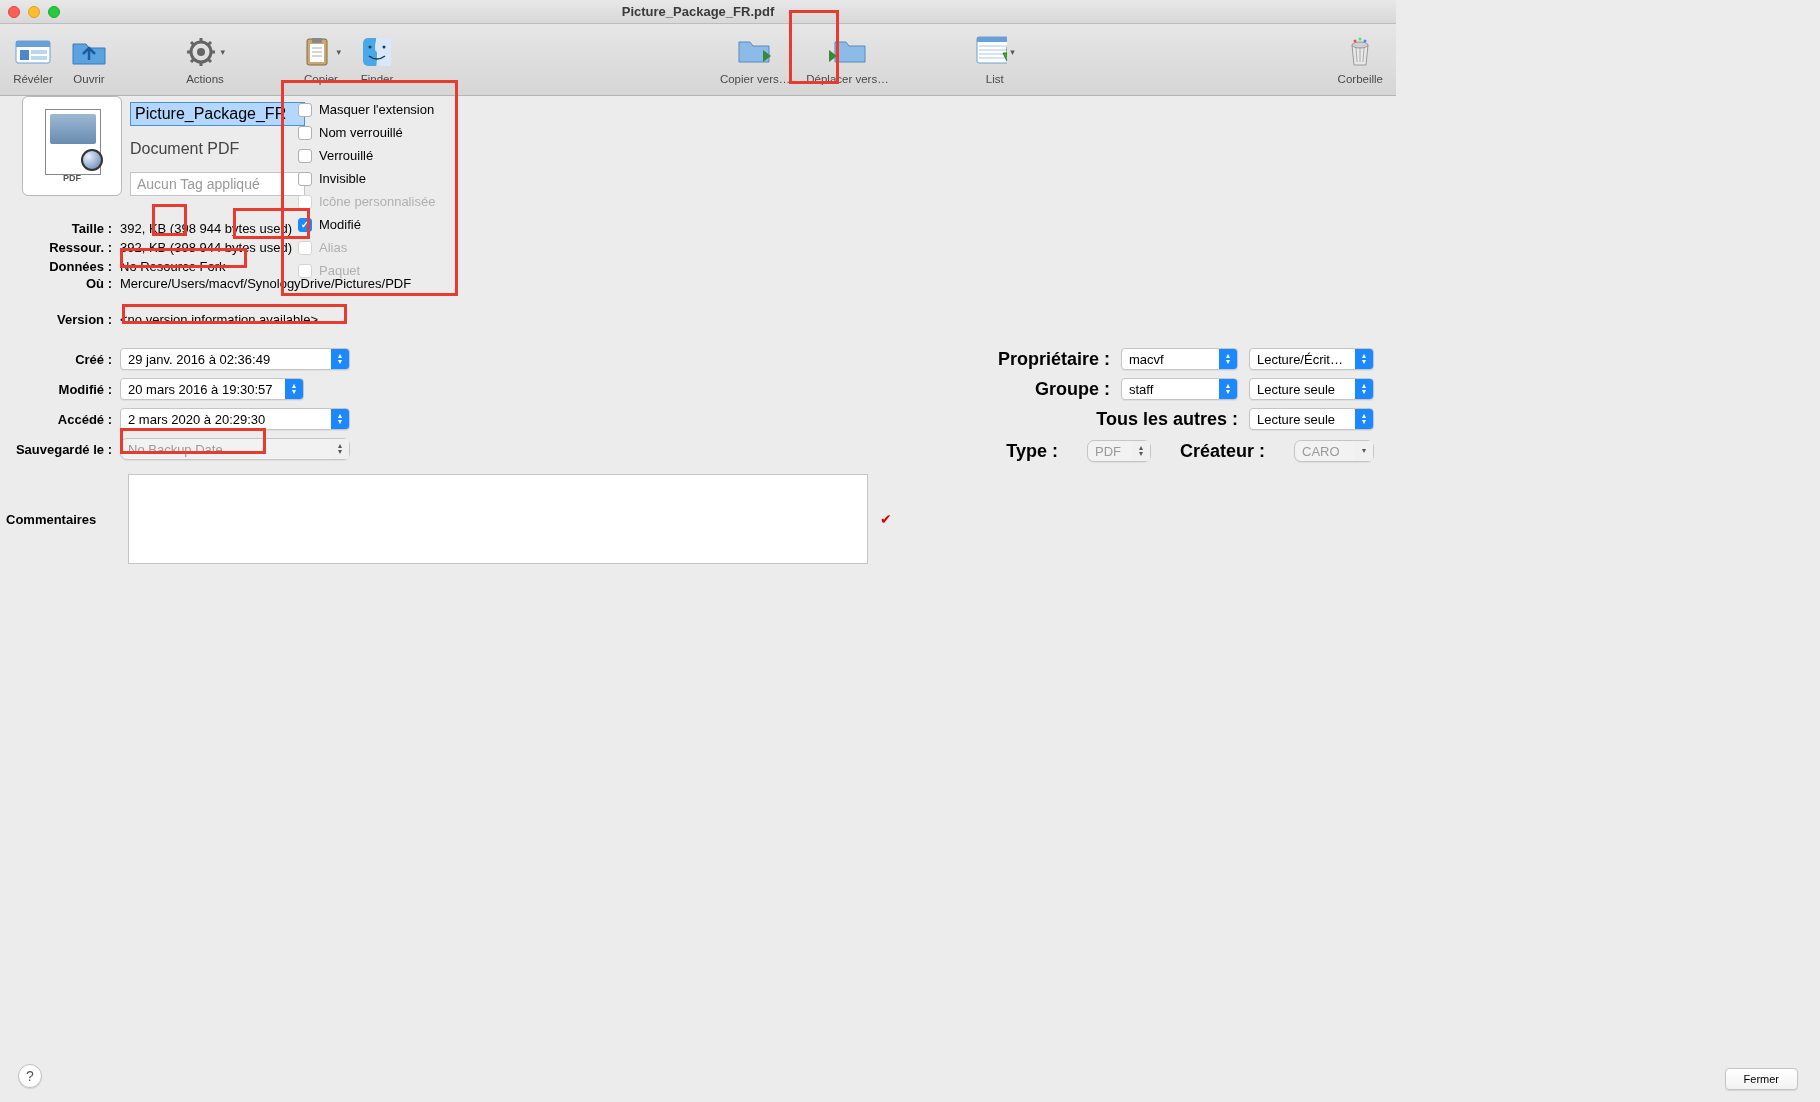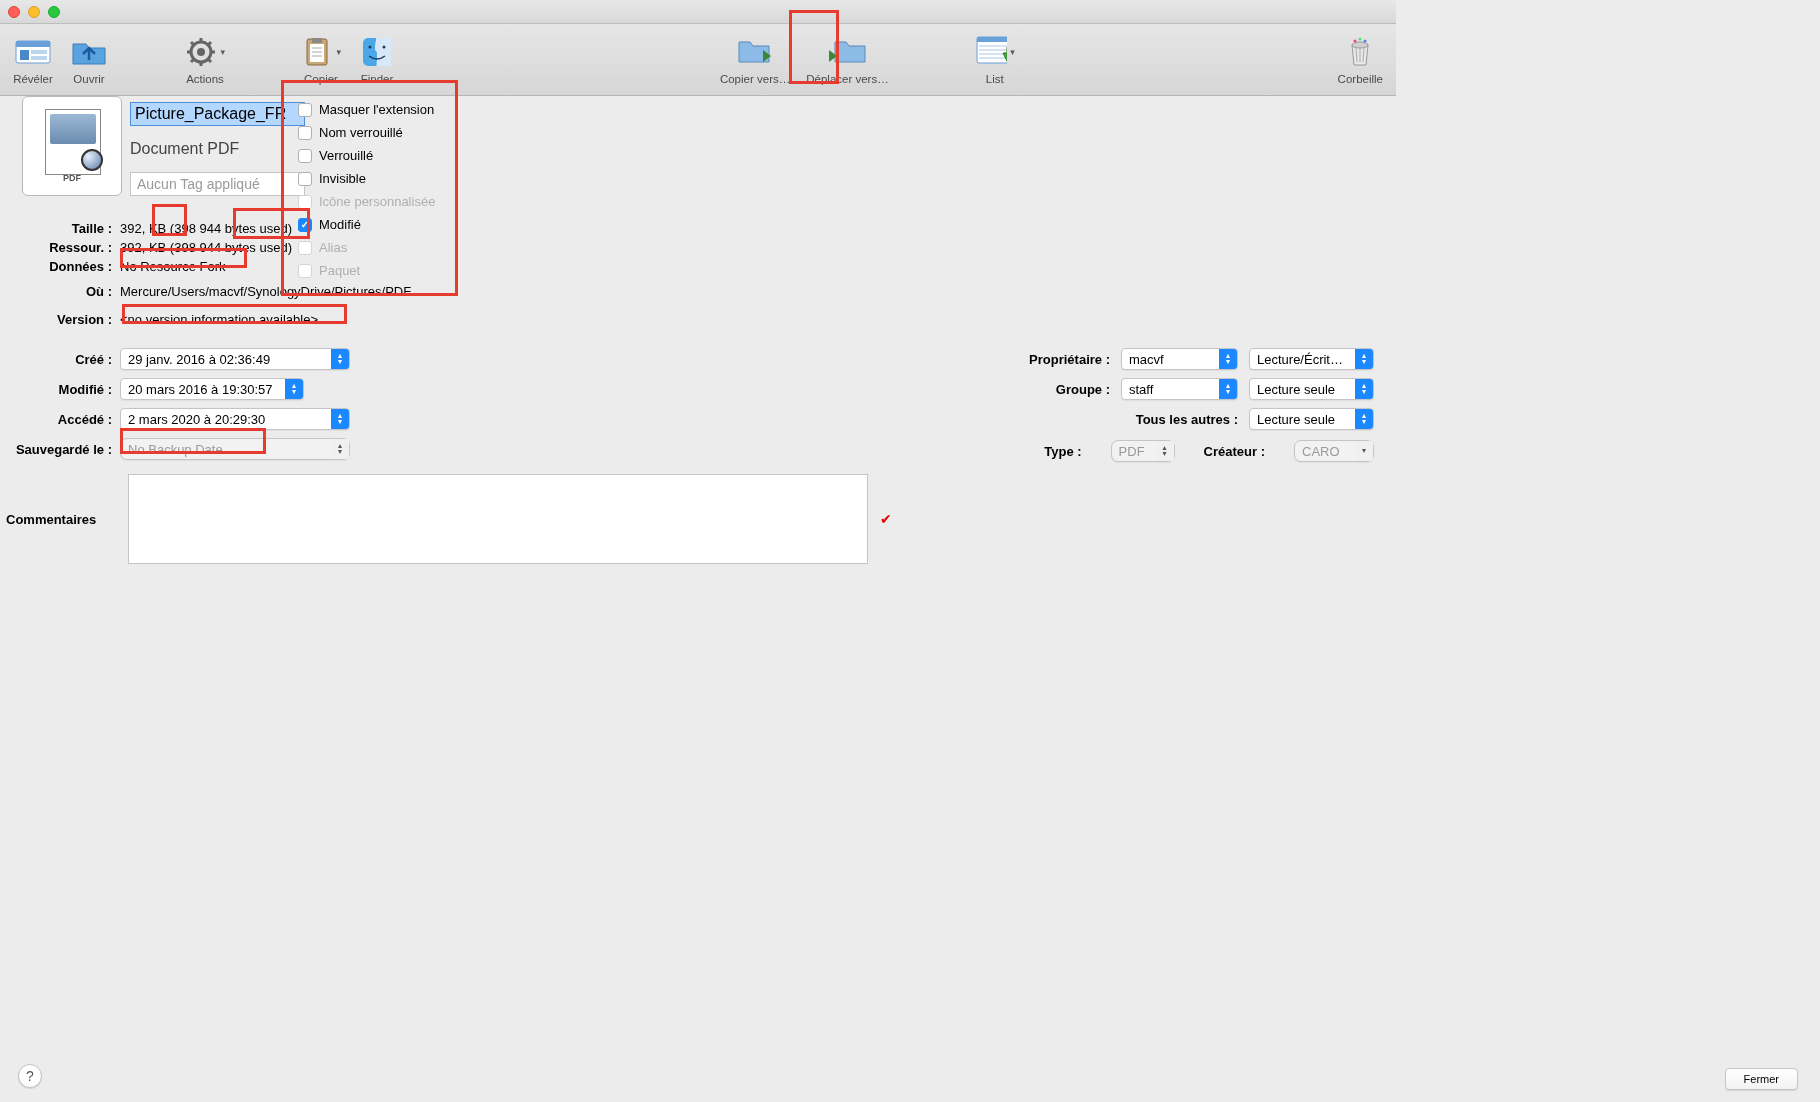--- a/index.html
+++ b/index.html
@@ -156,21 +156,21 @@
   color: #555;
 }
 .select.disabled { background: #f2f2f2; color: #9a9a9a; border-radius: 7px; }
 .select.disabled .sel-btn { background: #f0f0f0; }
 
 .dates-section { position: absolute; top: 367px; left: 0; }
 
 
 .perm-section { position: absolute; top: 367px; right: 22px; width: 520px; }
 .perm-row { display: flex; align-items: center; justify-content: flex-end; gap: 11px; margin-bottom: 8px; }
-.perm-label { font-weight: bold; font-size: 13px; text-align: right; }
+.perm-label { font-weight: bold; font-size: 18px; text-align: right; }
 .perm-sel-sm { width: 117px; }
 .perm-sel-perm { width: 125px; }
 
 .type-row { position: absolute; top: 460px; right: 22px; display: flex; align-items: center; gap: 29px; margin-left: 36px; }
 
 
 .comments-row { position: absolute; top: 487px; left: 0; right: 22px; display: flex; align-items: center; }
 .comments-label { width: 120px; font-weight: bold; font-size: 13px; padding-right: 8px; padding-left: 6px; }
 .comments-box { flex: 1; height: 90px; border: 1px solid #c5c5c5; background: #fff; margin-left: 8px; max-width: 740px; }
 .red-check { color: #d00; font-size: 14px; margin-left: 12px; }
@@ -211,20 +211,21 @@
 </style>
 </head>
 <body>
 
 <div class="titlebar">
   <div class="traffic-lights">
     <div class="traffic-light tl-red"></div>
     <div class="traffic-light tl-yellow"></div>
     <div class="traffic-light tl-green"></div>
   </div>
+  <div class="title-text">Picture_Package_FR.pdf</div>
 </div>
 
 <div class="toolbar">
   <div class="tool-item">
     <div class="tool-icon">
       <svg width="38" height="30">
           <rect x="2" y="4" width="34" height="22" rx="2" fill="#fff" stroke="#6aa0d8"></rect>
           <rect x="2" y="4" width="34" height="6" fill="#6aa0d8"></rect>
           <rect x="6" y="13" width="9" height="10" fill="#4a88c8"></rect>
           <rect x="17" y="13" width="16" height="4" fill="#bcd6ee"></rect>
@@ -401,21 +402,21 @@
         <div class="info-value">392, KB (398 944 bytes used)</div>
       </div>
     <div class="info-row">
         <div class="info-label">Ressour. :</div>
         <div class="info-value">392, KB (398 944 bytes used)</div>
       </div>
     <div class="info-row">
         <div class="info-label">Données :</div>
         <div class="info-value">No Resource Fork</div>
       </div>
-    <div class="info-row" style="margin-top:8px">
+    <div class="info-row" style="margin-top:0">
         <div class="info-label">Où :</div>
         <div class="info-value">Mercure/Users/macvf/SynologyDrive/Pictures/PDF</div>
       </div>
   </div>
 
   <div class="version-row" style="top:216px">
     <div class="info-label">Version :</div>
     <div class="info-value">&lt;no version information available&gt;</div>
   </div>
 

